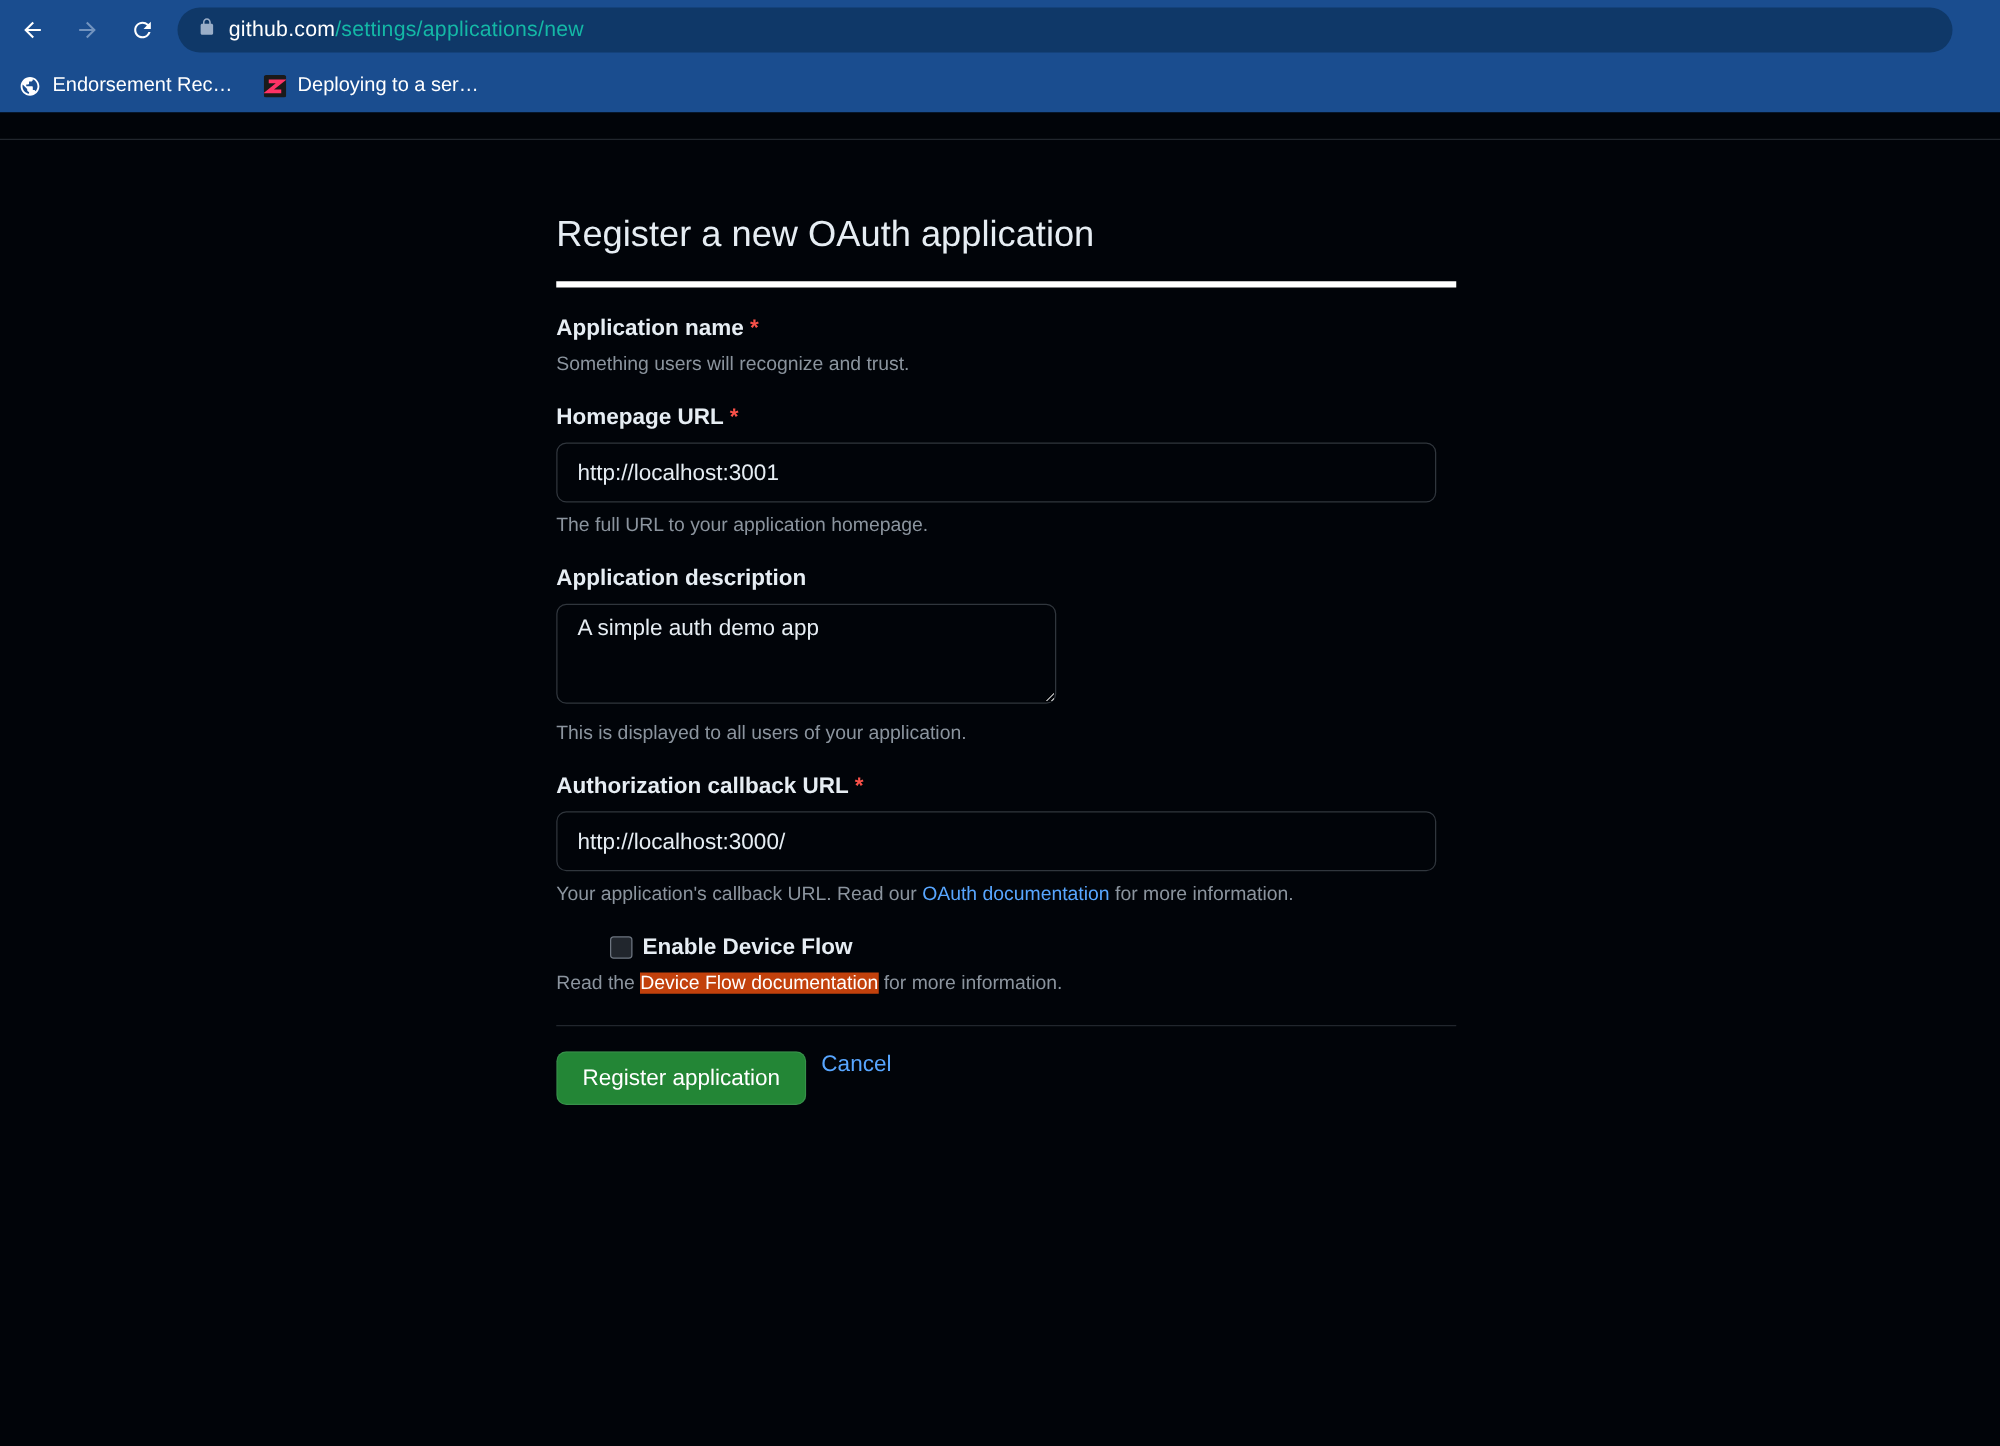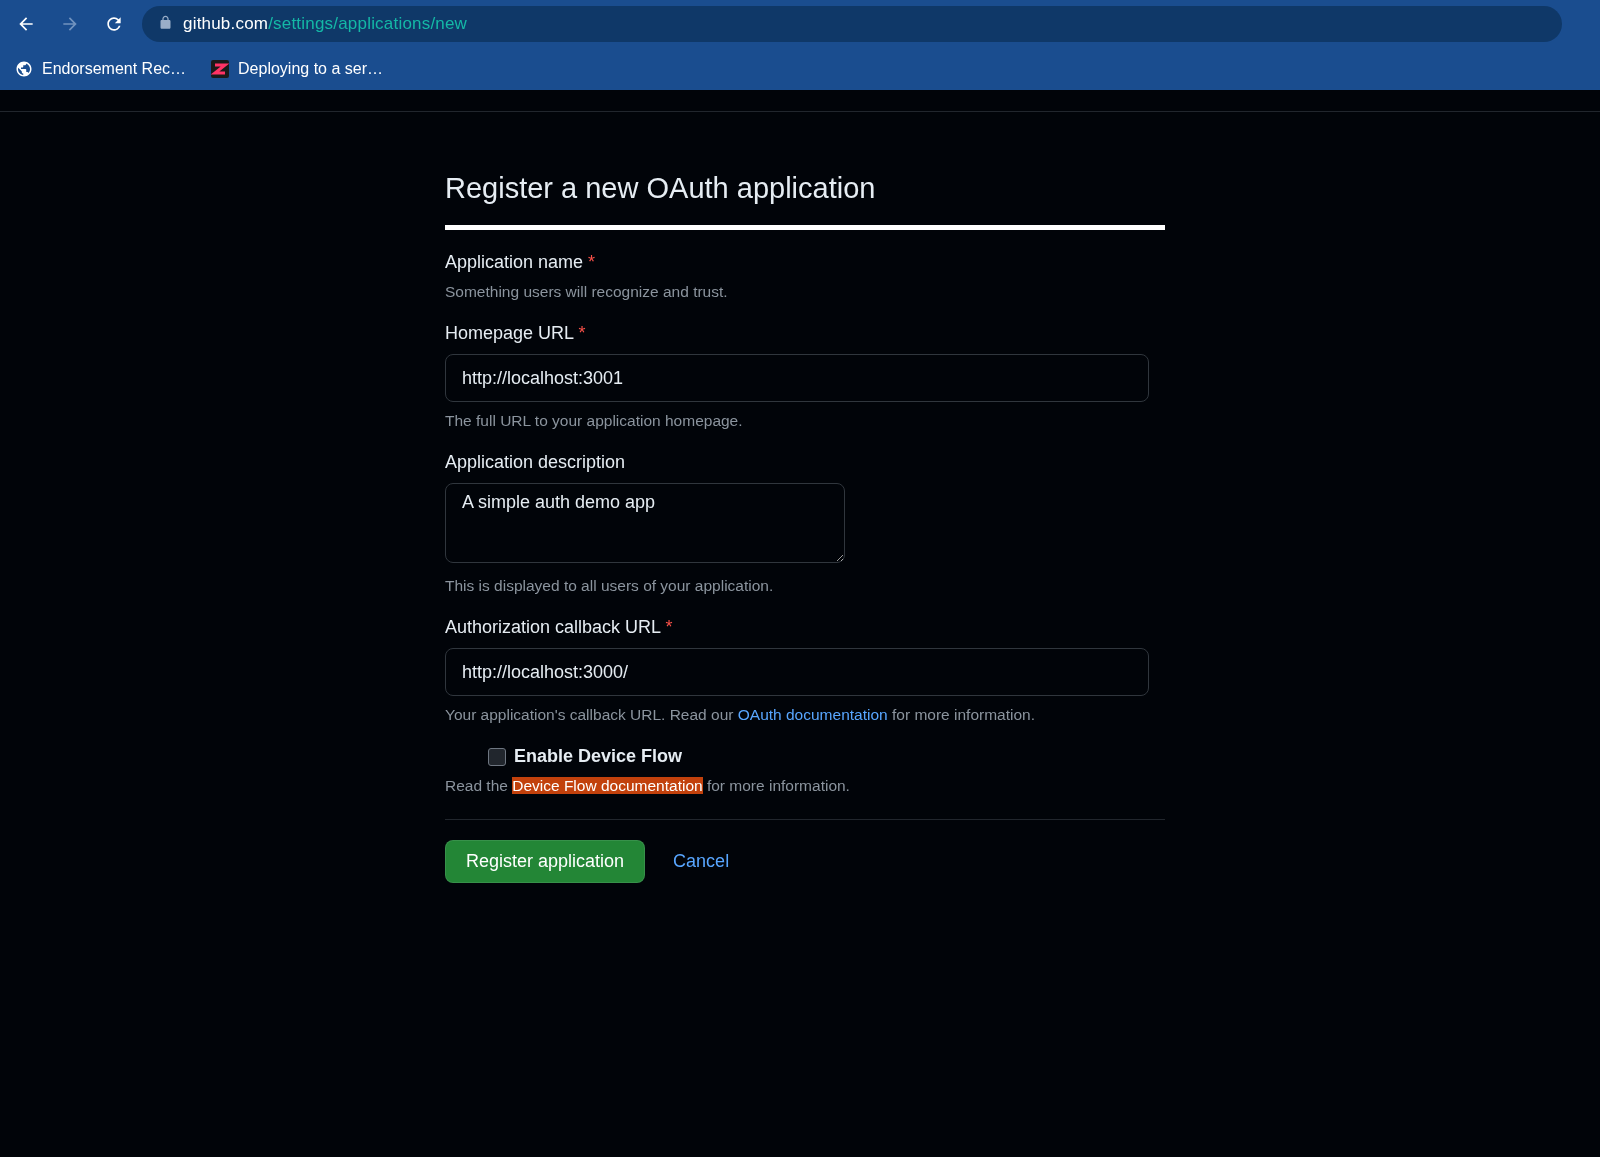--- a/index.html
+++ b/index.html
@@ -135,21 +135,21 @@
       margin-bottom: 22px;
     }
 
     .form-group {
       margin-bottom: 22px;
     }
 
     .form-label {
       display: block;
       font-size: 18px;
-      font-weight: 400;
+      font-weight: 700;
       color: #e6edf3;
       margin-bottom: 10px;
     }
 
     .required-asterisk {
       color: #f85149;
     }
 
     .text-input {
       width: 100%;
@@ -218,22 +218,21 @@
     }
 
     .divider {
       border: none;
       border-top: 1px solid #21262d;
       margin: 24px 0 20px 0;
     }
 
     .button-row {
       display: flex;
-      align-items: center;
-      gap: 28px;
+      gap: 12px;
     }
 
     .btn-primary {
       background: #238636;
       color: #ffffff;
       border: 1px solid rgba(240, 246, 252, 0.1);
       border-radius: 8px;
       padding: 10px 20px;
       font-size: 18px;
       font-weight: 500;

